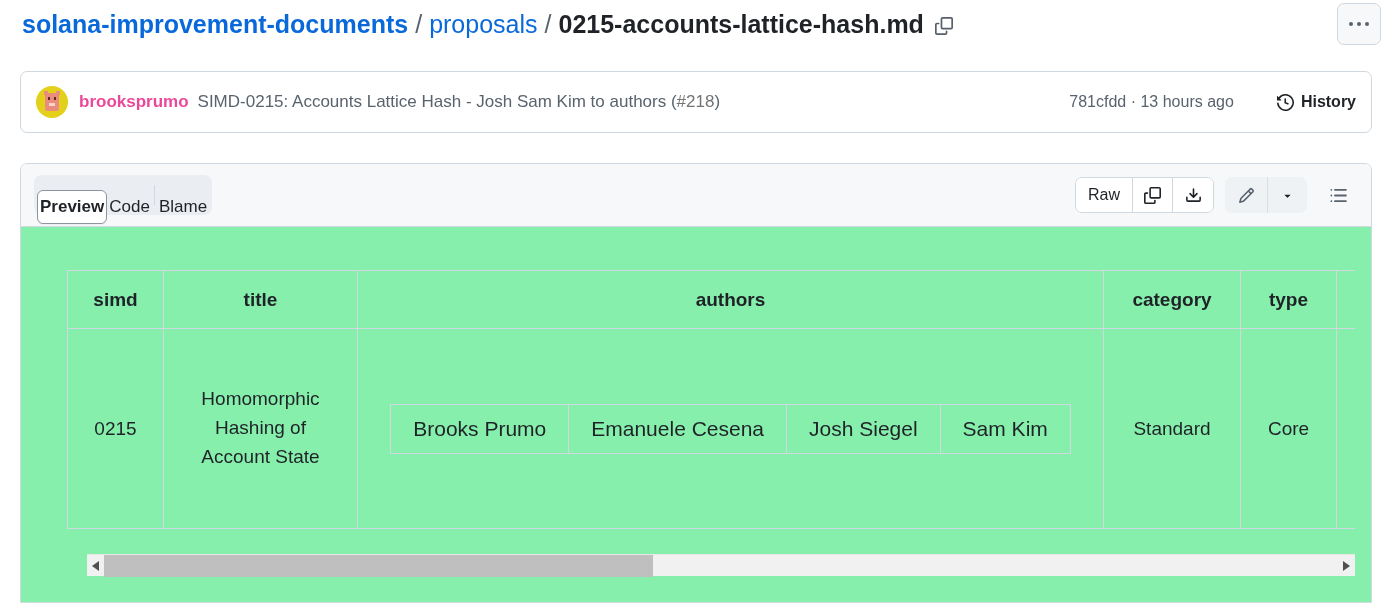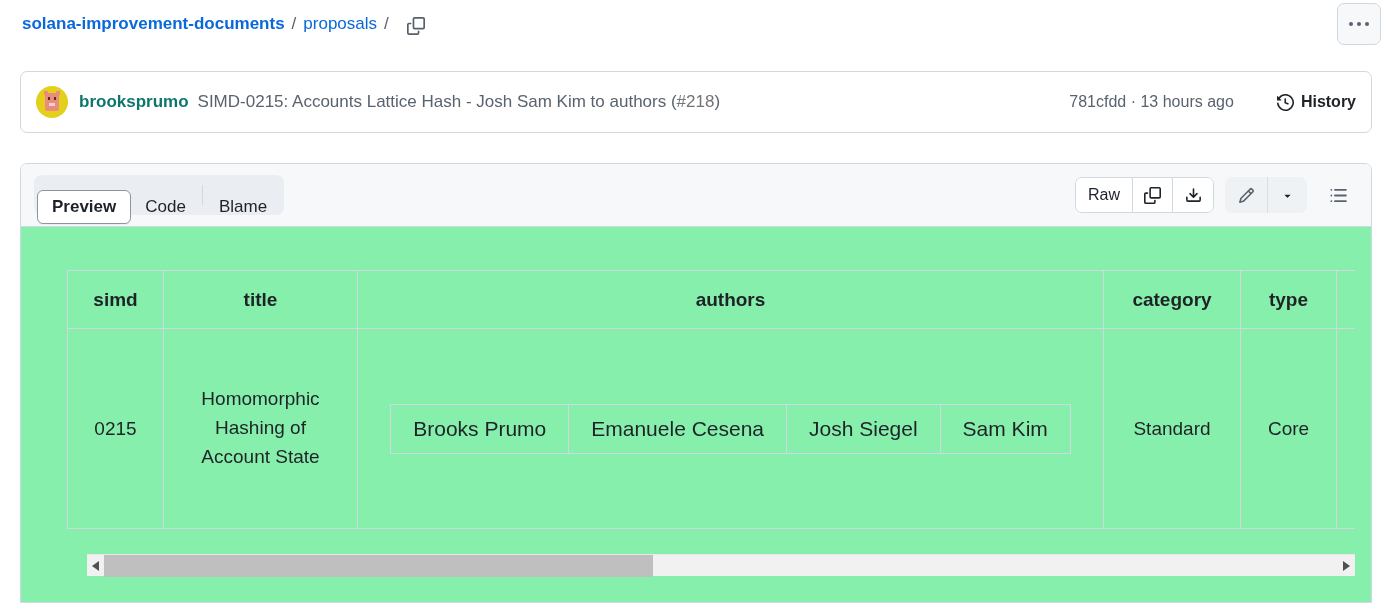--- a/index.html
+++ b/index.html
@@ -18,21 +18,21 @@
     left: 0; top: 0;
     width: 1392px; height: 48px;
     display: flex;
     align-items: center;
   }
   .breadcrumb {
     position: absolute;
     left: 22px; top: 8px;
     display: flex;
     align-items: center;
-    font-size: 17px;
+    font-size: 25px;
     line-height: 32px;
     white-space: nowrap;
   }
   .bc-link {
     color: #0969da;
     text-decoration: none;
     cursor: pointer;
   }
   .bc-link.repo { font-weight: 600; }
   .bc-sep {
@@ -118,21 +118,21 @@
     position: absolute;
     top: 5px;
     width: 4px; height: 4px;
     background: #e98c7e;
   }
   .avatar .ear-l { left: 8px; }
   .avatar .ear-r { left: 20px; }
   .commit-author {
     font-size: 17px;
     font-weight: 600;
-    color: #0f766e;
+    color: #ec4899;
     margin-right: 9px;
     cursor: pointer;
   }
   .commit-msg {
     font-size: 17px;
     color: #59636e;
     white-space: nowrap;
   }
   .commit-msg .pr {
     color: #737373;
@@ -182,21 +182,21 @@
   .segmented {
     display: flex;
     align-items: center;
     background: #eaeef2;
     border-radius: 8px;
     height: 40px;
     padding: 3px;
   }
   .seg-item {
     height: 34px;
-    padding: 0 14px;
+    padding: 0 2px;
     display: flex;
     align-items: center;
     font-size: 17px;
     color: #1f2328;
     border-radius: 6px;
     cursor: pointer;
     white-space: nowrap;
     margin-top: 24px;
   }
   .seg-item.active {
@@ -379,20 +379,21 @@
 </style>
 </head>
 <body>
 
 <div class="breadcrumb-row">
   <div class="breadcrumb">
     <span class="bc-link repo">solana-improvement-documents</span>
     <span class="bc-sep">/</span>
     <span class="bc-link">proposals</span>
     <span class="bc-sep">/</span>
+    <span class="bc-current">0215-accounts-lattice-hash.md</span>
     <span class="bc-copy">
       <svg width="18" height="18" viewBox="0 0 16 16" aria-hidden="true">
         <path fill="#57606a" d="M0 6.75C0 5.784.784 5 1.75 5h1.5a.75.75 0 0 1 0 1.5h-1.5a.25.25 0 0 0-.25.25v7.5c0 .138.112.25.25.25h7.5a.25.25 0 0 0 .25-.25v-1.5a.75.75 0 0 1 1.5 0v1.5A1.75 1.75 0 0 1 9.25 16h-7.5A1.75 1.75 0 0 1 0 14.25Z"></path>
         <path fill="#57606a" d="M5 1.75C5 .784 5.784 0 6.75 0h7.5C15.216 0 16 .784 16 1.75v7.5A1.75 1.75 0 0 1 14.25 11h-7.5A1.75 1.75 0 0 1 5 9.25Zm1.75-.25a.25.25 0 0 0-.25.25v7.5c0 .138.112.25.25.25h7.5a.25.25 0 0 0 .25-.25v-7.5a.25.25 0 0 0-.25-.25Z"></path>
       </svg>
     </span>
   </div>
   <div class="more-btn">
     <i></i>
     <i></i>

